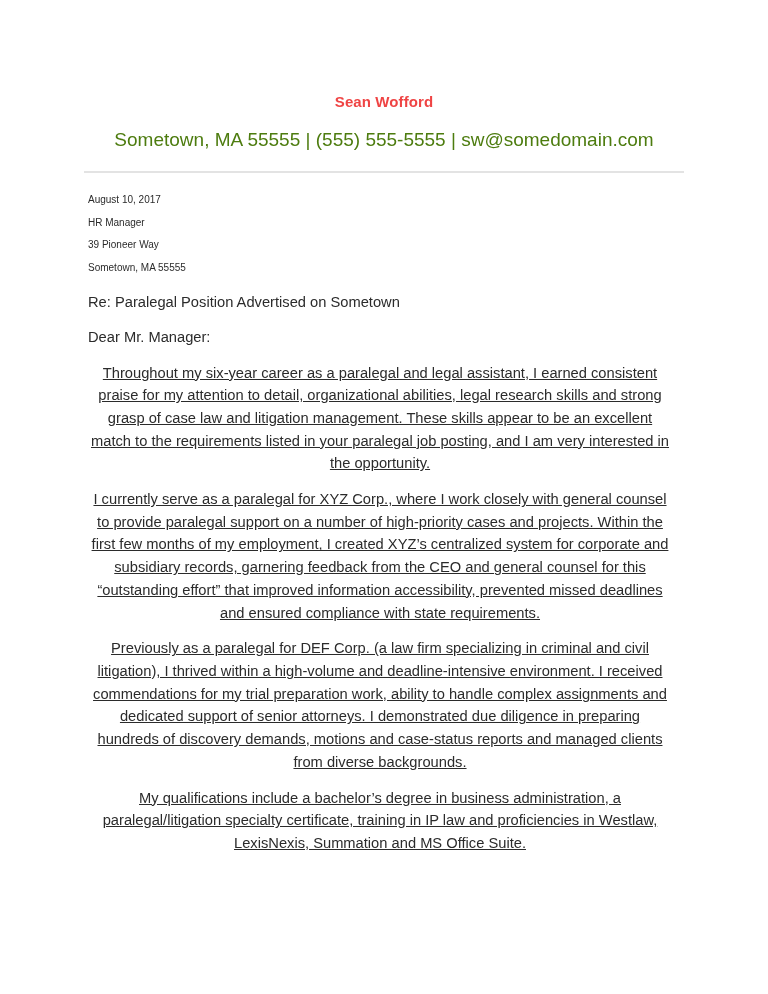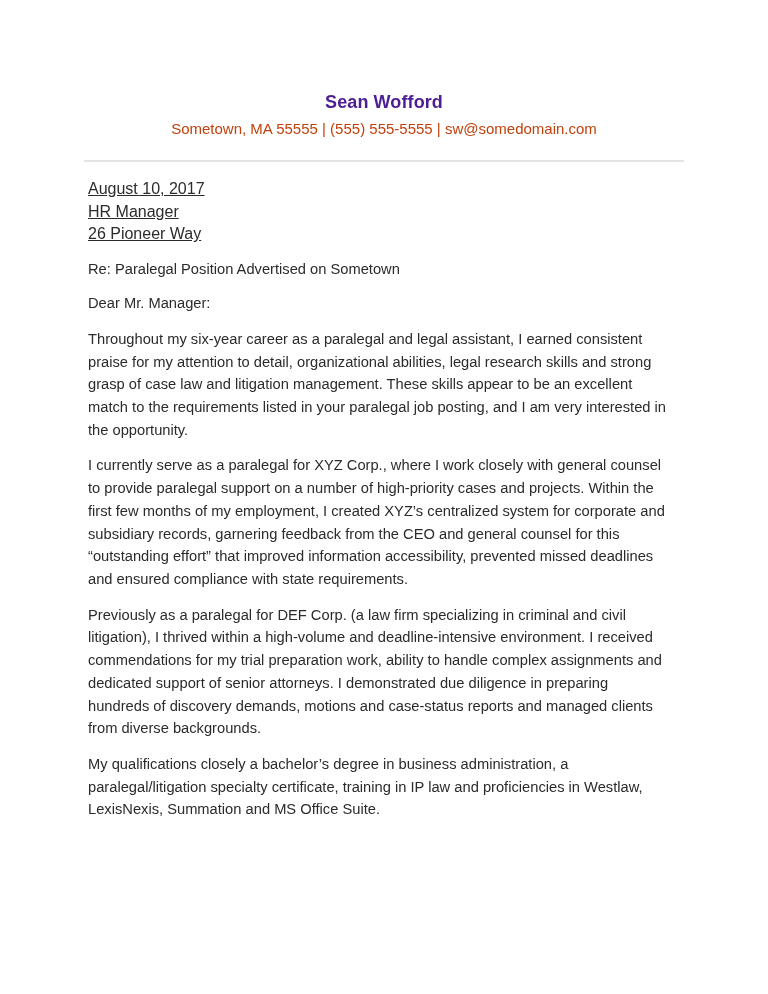--- a/index.html
+++ b/index.html
@@ -22,54 +22,53 @@
     background: #ffffff;
     box-sizing: border-box;
   }
 
   
   .letterhead {
     padding-top: 92px;
     text-align: center;
   }
   .letterhead-name {
-    font-size: 18px;
+    font-size: 15px;
     font-weight: bold;
     line-height: 20px;
     letter-spacing: 0.1px;
-    color: #4c1d95;
+    color: #ef4444;
   }
   .letterhead-contact {
-    font-size: 15px;
+    font-size: 19px;
     font-weight: normal;
     line-height: 22px;
-    margin-top: 6px;
-    color: #c2410c;
+    margin-top: 17px;
+    color: #4d7c0f;
   }
 
   
   .divider {
     margin: 20px auto 0 auto;
     width: 600px;
     height: 2px;
     background: #e3e3e3;
   }
 
   
   .letter-body {
     padding: 0 0 0 88px;
     width: 584px;
     box-sizing: content-box;
     margin-top: 16px;
   }
 
   .address-block {
-    font-size: 16px;
+    font-size: 10px;
     line-height: 22.6px;
-    text-decoration: underline;
   }
   .address-line {
     white-space: pre;
   }
 
   .subject-line {
     font-size: 14.7px;
     line-height: 22.6px;
     margin-top: 12px;
   }
@@ -77,50 +76,52 @@
   .salutation {
     font-size: 14.7px;
     line-height: 22.6px;
     margin-top: 12px;
   }
 
   .paragraph {
     font-size: 14.7px;
     line-height: 22.7px;
     margin-top: 13px;
-    text-align: left;
+    text-align: center;
     width: 584px;
+    text-decoration: underline;
   }
 </style>
 </head>
 <body>
 
 <div class="page">
 
   <div class="letterhead">
     <div class="letterhead-name">Sean Wofford</div>
     <div class="letterhead-contact">Sometown, MA 55555 | (555) 555-5555 | sw@somedomain.com</div>
   </div>
 
   <div class="divider"></div>
 
   <div class="letter-body">
 
     <div class="address-block">
       <div class="address-line">August 10, 2017</div>
       <div class="address-line">HR Manager</div>
-      <div class="address-line">26 Pioneer Way</div>
+      <div class="address-line">39 Pioneer Way</div>
+      <div class="address-line">Sometown, MA 55555</div>
     </div>
 
     <div class="subject-line">Re: Paralegal Position Advertised on Sometown</div>
 
     <div class="salutation">Dear Mr. Manager:</div>
 
     <div class="paragraph">Throughout my six-year career as a paralegal and legal assistant, I earned consistent praise for my attention to detail, organizational abilities, legal research skills and strong grasp of case law and litigation management. These skills appear to be an excellent match to the requirements listed in your paralegal job posting, and I am very interested in the opportunity.</div>
 
     <div class="paragraph">I currently serve as a paralegal for XYZ Corp., where I work closely with general counsel to provide paralegal support on a number of high-priority cases and projects. Within the first few months of my employment, I created XYZ’s centralized system for corporate and subsidiary records, garnering feedback from the CEO and general counsel for this “outstanding effort” that improved information accessibility, prevented missed deadlines and ensured compliance with state requirements.</div>
 
     <div class="paragraph">Previously as a paralegal for DEF Corp. (a law firm specializing in criminal and civil litigation), I thrived within a high-volume and deadline-intensive environment. I received commendations for my trial preparation work, ability to handle complex assignments and dedicated support of senior attorneys. I demonstrated due diligence in preparing hundreds of discovery demands, motions and case-status reports and managed clients from diverse backgrounds.</div>
 
-    <div class="paragraph">My qualifications closely a bachelor’s degree in business administration, a paralegal/litigation specialty certificate, training in IP law and proficiencies in Westlaw, LexisNexis, Summation and MS Office Suite.</div>
+    <div class="paragraph">My qualifications include a bachelor’s degree in business administration, a paralegal/litigation specialty certificate, training in IP law and proficiencies in Westlaw, LexisNexis, Summation and MS Office Suite.</div>
 
   </div>
 </div>
 
 </body></html>

